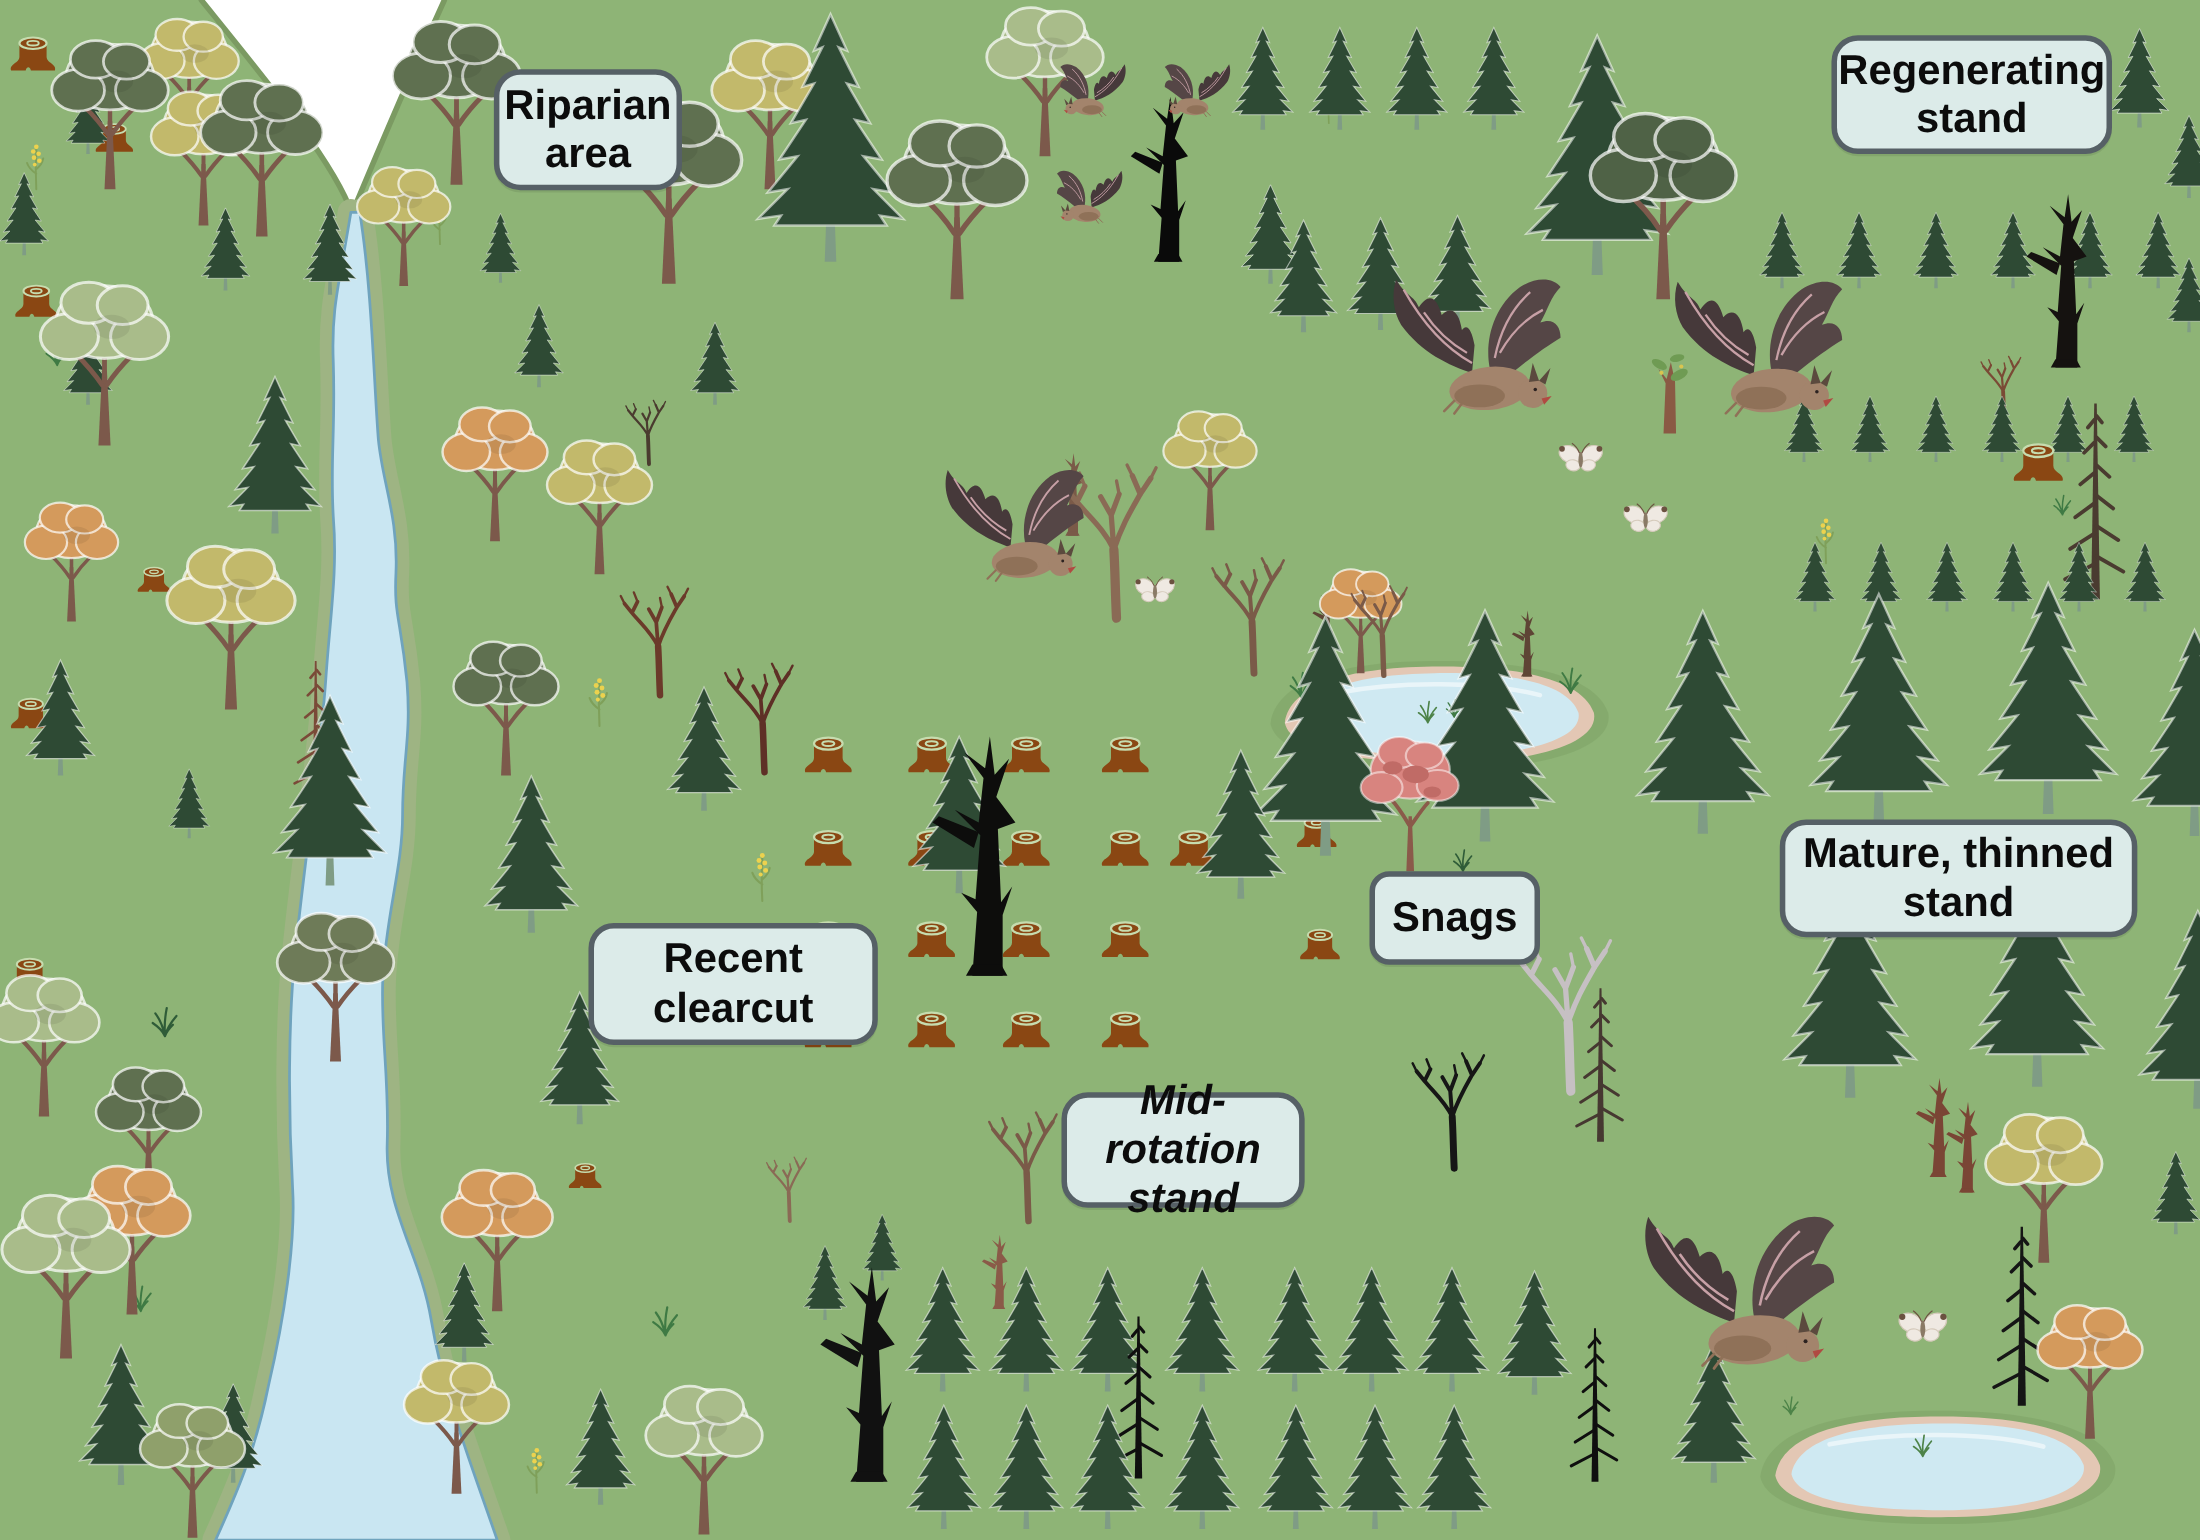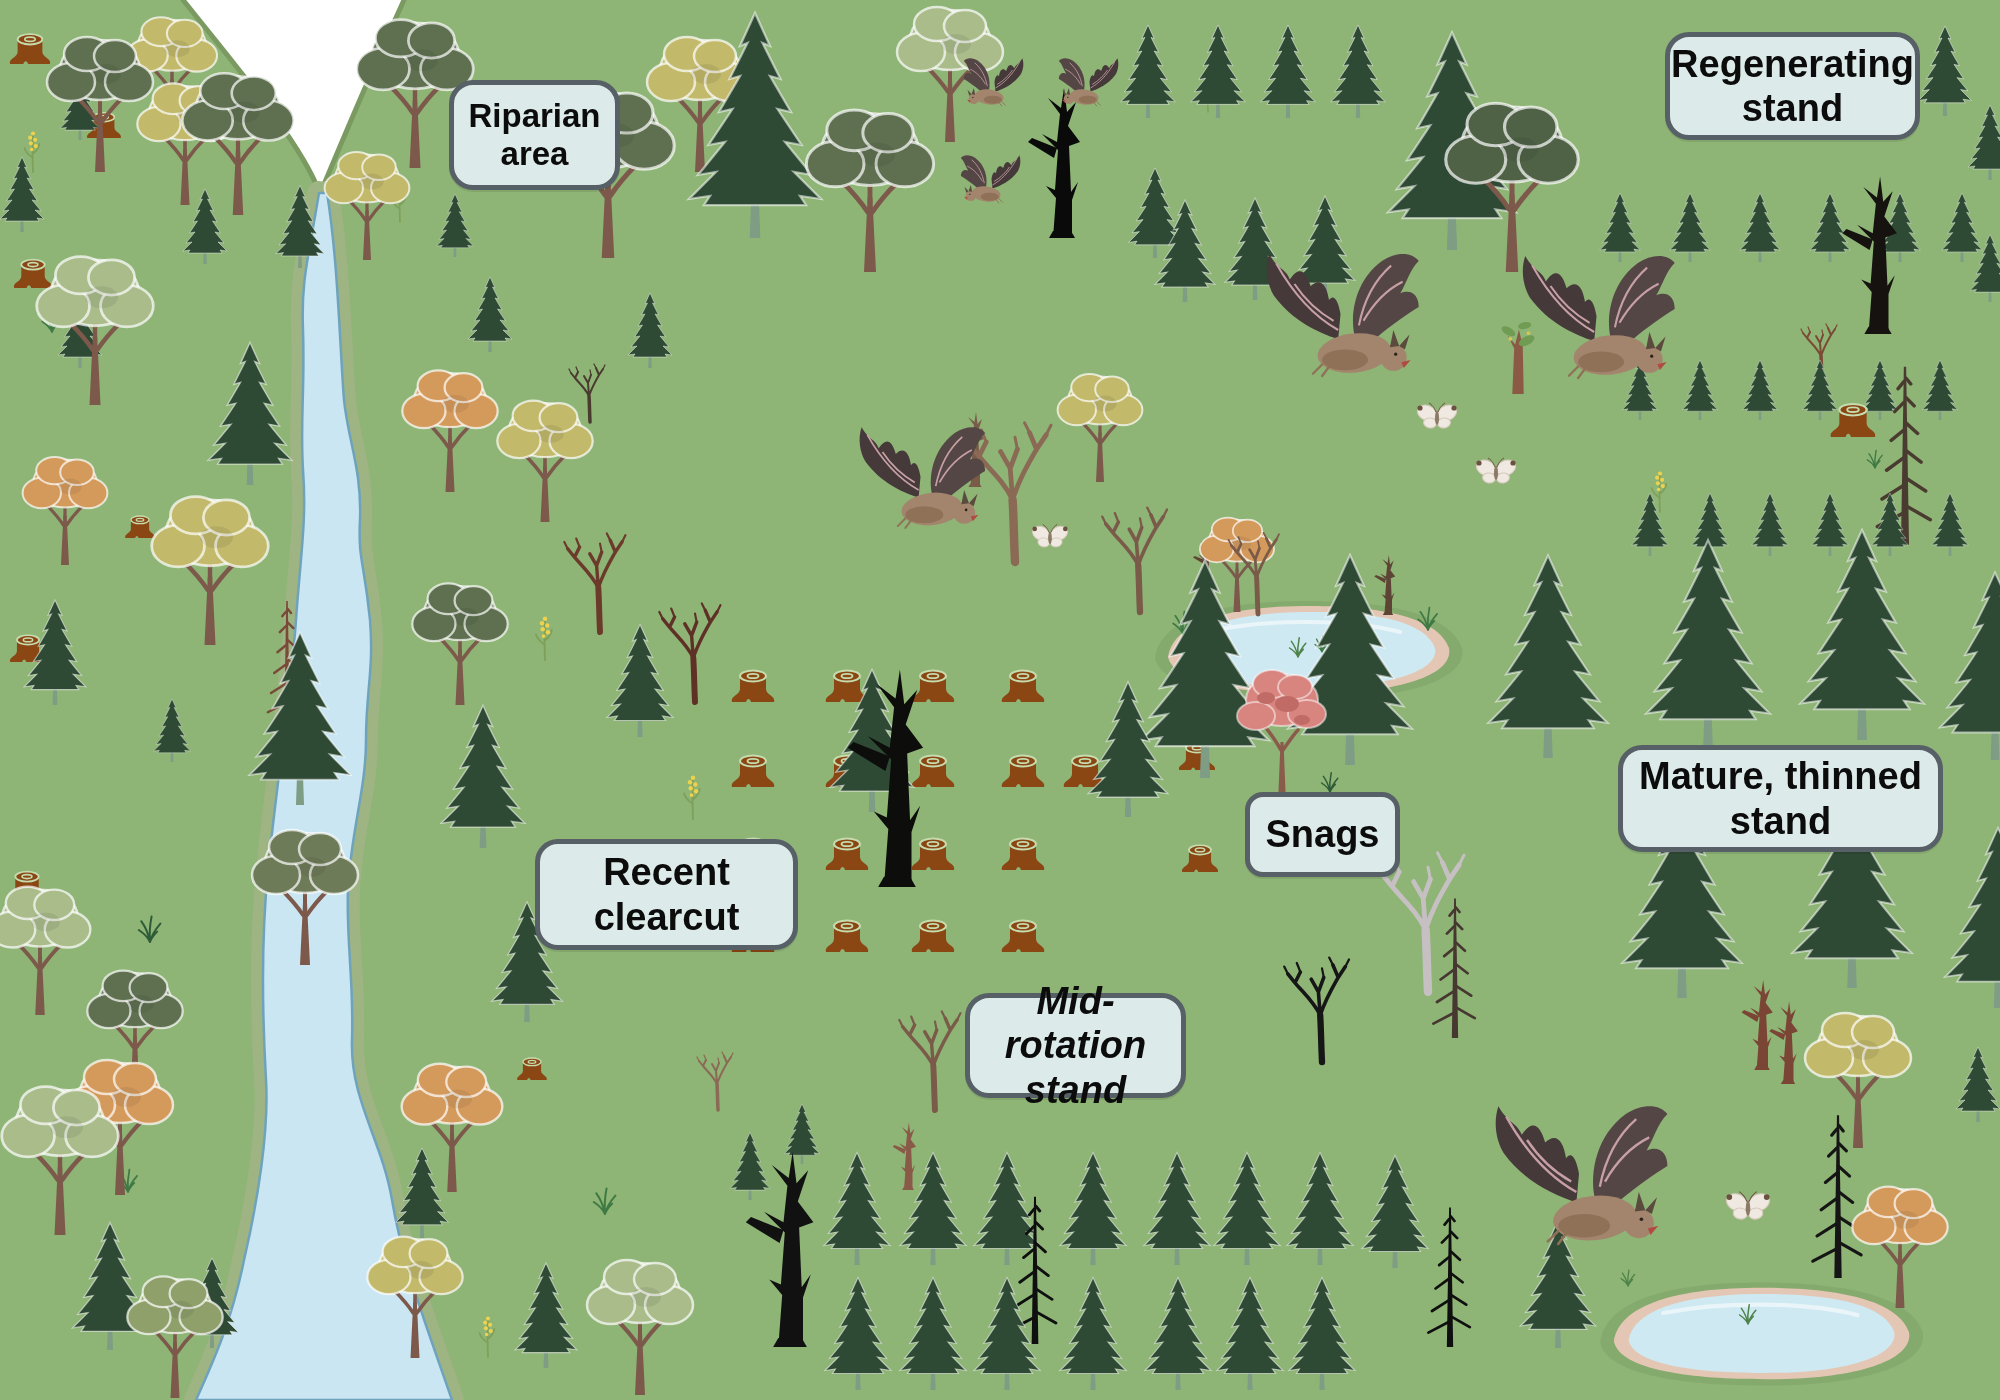--- a/index.html
+++ b/index.html
@@ -15,21 +15,21 @@
   #scene-items use[data-name="deciduous-tree"]{color:#5f7050;}
   #scene-items use[data-name="bare-tree"]{color:#7a5a48;}
   #scene-items use[data-name="dead-snag"]{color:#2b211b;}
   #scene-items use[data-name="dead-spruce-snag"]{color:#3a2f28;}
   #scene-items use[data-name="grass-tuft"]{color:#3f7a44;}
   
   .stand-label{position:absolute;box-sizing:border-box;display:flex;align-items:center;justify-content:center;
     text-align:center;background:var(--label_bg,#dcebe9);border:5px solid var(--label_border,#566066);
     border-radius:24px;color:var(--label_text,#0c0c0c);font-weight:700;font-size:38px;line-height:1.16;
     padding:6px 8px;box-shadow:0 2px 0 rgba(0,0,0,0.08);}
-  #label-riparian{left:449px;top:63px;width:171px;height:110px;font-size:33px;margin-top:17px;}
+  #label-riparian{left:449px;top:63px;width:171px;height:110px;font-size:38px;}
   #label-regenerating{left:1665px;top:32px;width:255px;height:108px;}
   #label-clearcut{left:535px;top:839px;width:263px;height:111px;border-radius:23px;}
   #label-snags{left:1245px;top:792px;width:155px;height:85px;border-radius:18px;}
   #label-mature{left:1618px;top:745px;width:325px;height:107px;}
   #label-midrotation{left:965px;top:993px;width:221px;height:105px;font-style:italic;}
 </style>
 </head>
 <body>
 
 <div id="stage" data-name="forest-management-diagram">

